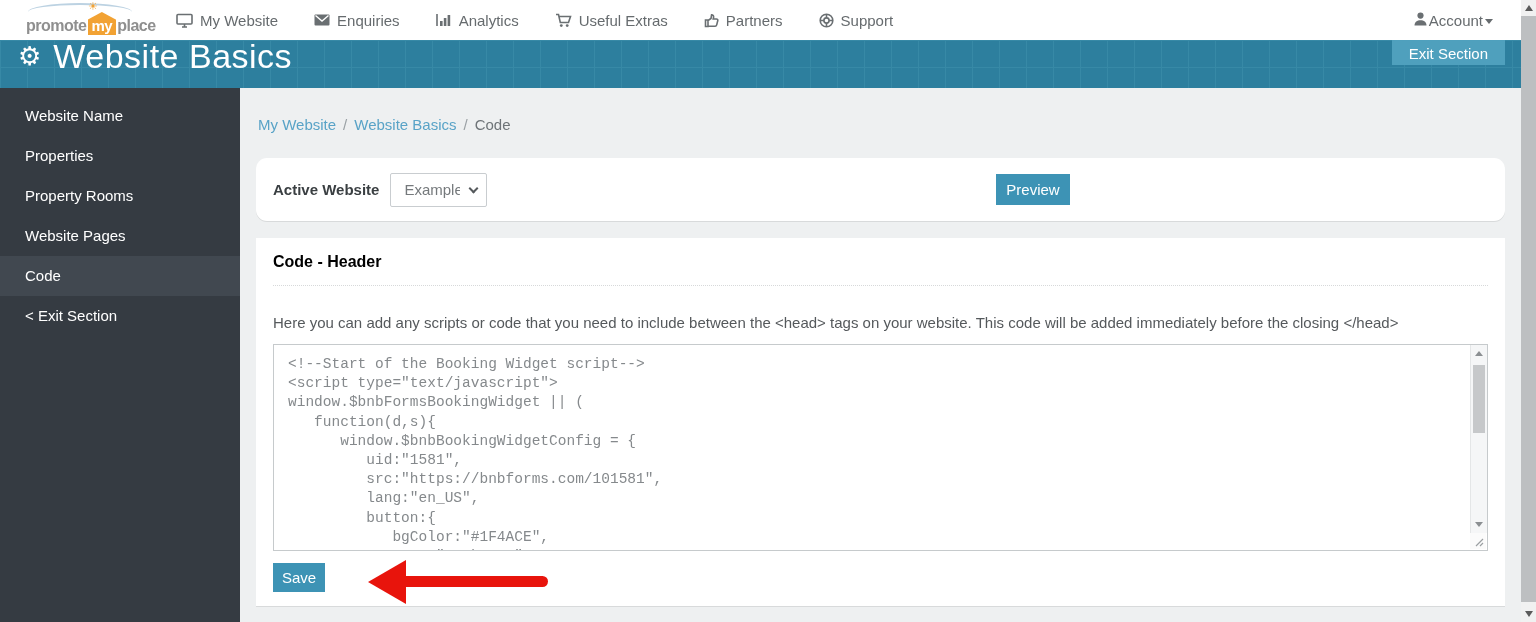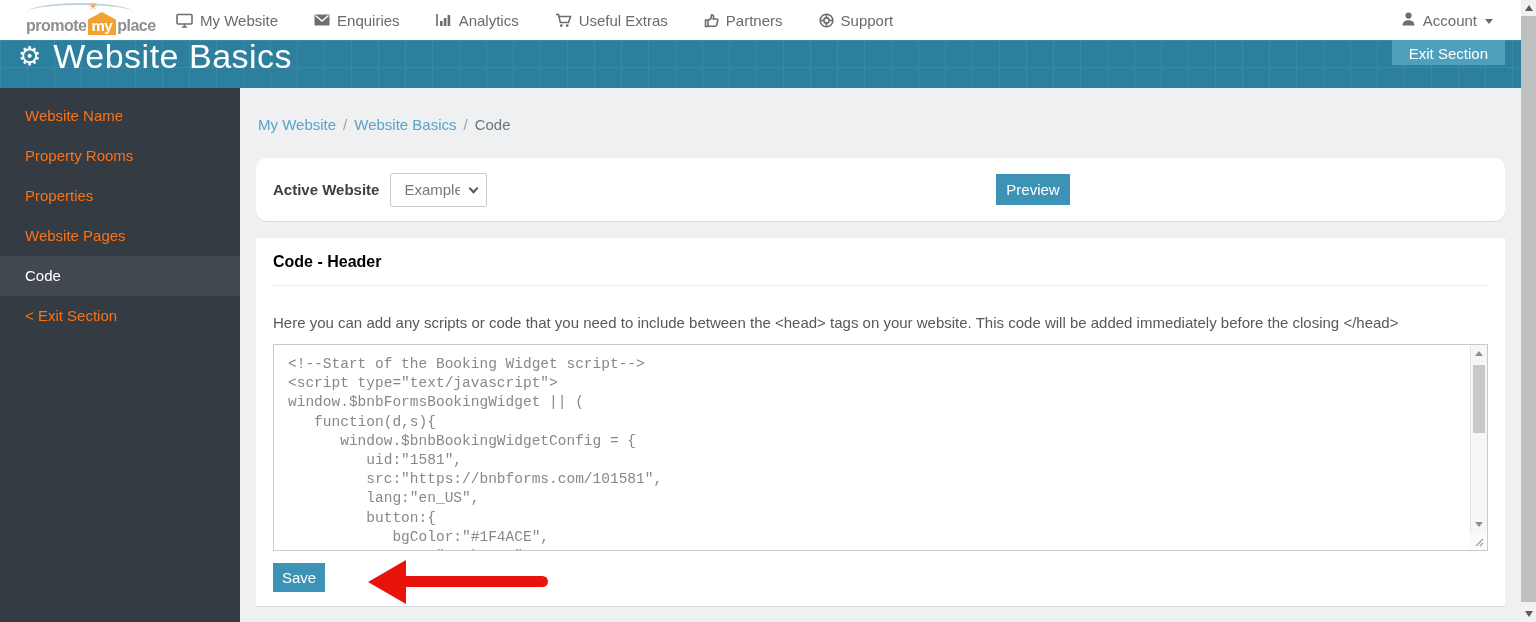--- a/index.html
+++ b/index.html
@@ -14,42 +14,42 @@
     border-top:2px solid #bcd2e2; border-radius:50%; }
   .brand-text { position:absolute; bottom:2px; left:0; display:flex; align-items:flex-end;
     font-size:16px; font-weight:bold; color:#8f8f8f; letter-spacing:-0.5px; }
   .brand-house { position:relative; background:#f2a233; color:#fff; padding:5px 4px 1px 4px; margin:0 1px;
     clip-path:polygon(50% 0, 100% 34%, 100% 100%, 0 100%, 0 34%); font-size:15px; }
   .brand-sun { position:absolute; top:-3px; left:62px; color:#f2a233; font-size:11px; }
   .nav-items { display:flex; align-items:center; }
   .nav-item { display:flex; align-items:center; gap:7px; margin-right:36px; color:#666b6e;
     font-size:15px; cursor:pointer; white-space:nowrap; }
   .nav-item svg { display:block; }
-  .account { margin-left:auto; margin-right:28px; display:flex; align-items:center; gap:8px;
+  .account { margin-left:auto; margin-right:28px; display:flex; align-items:center; gap:2px;
     color:#666b6e; font-size:15px; cursor:pointer; }
   .caret-down { width:0; height:0; border-left:4px solid transparent; border-right:4px solid transparent;
     border-top:5px solid #666b6e; margin-top:2px; }
 
   
   .banner { position:relative; height:48px; overflow:hidden; background-color:#2d7f9e;
     background-image:linear-gradient(#3789a6 1px, transparent 1px),
                      linear-gradient(90deg,#3789a6 1px, transparent 1px);
     background-size:27px 27px; }
   .banner-inner { position:absolute; top:-16px; left:18px; right:140px; height:64px;
     display:flex; align-items:center; color:#fff; }
   .banner-cogs { font-size:26px; margin-right:12px; line-height:1; }
   .banner-title { font-size:34px; font-weight:normal; letter-spacing:0.5px; white-space:nowrap; }
   .banner-sub { font-size:15px; font-weight:bold; margin-left:8px; margin-top:10px; white-space:nowrap; }
   .exit-btn { position:absolute; top:-12px; right:16px; height:37px; padding:14px 17px 0 17px;
     background:#4fa0bd; color:#fff; font-size:15px; border:none; cursor:pointer; }
 
   
   .main { display:flex; height:534px; }
   .sidebar { width:240px; flex:0 0 auto; background:#353b42; padding-top:8px; }
-  .side-item { padding:10px 25px; font-size:15px; color:#f97316; cursor:pointer; line-height:20px; }
+  .side-item { padding:10px 25px; font-size:15px; color:#ffffff; cursor:pointer; line-height:20px; }
   .side-item.active { background:#414850; color:#fff; }
   .content { flex:1; position:relative; padding:0 16px; }
 
   .breadcrumb { margin:28px 2px 0 2px; font-size:15px; color:#8a8f93; display:flex; gap:7px; }
   .crumb-link { color:#59a3c7; cursor:pointer; }
   .crumb-sep { color:#9aa0a4; }
   .crumb-current { color:#6e7478; }
 
   .panel { background:#fff; box-shadow:0 1px 0 #d8dadb; }
   .panel-website { margin-top:25px; height:63px; display:flex; align-items:center; padding:0 17px; position:relative;border-radius:11px; }
@@ -186,22 +186,22 @@
       <span class="banner-cogs">⚙</span>
       <span class="banner-title">Website Basics</span>
     </div>
     <button class="exit-btn">Exit Section</button>
   </div>
 
   <div class="main">
 
     <div class="sidebar">
       <div class="side-item">Website Name</div>
+      <div class="side-item">Properties</div>
       <div class="side-item">Property Rooms</div>
-      <div class="side-item">Properties</div>
       <div class="side-item">Website Pages</div>
       <div class="side-item active">Code</div>
       <div class="side-item">&lt; Exit Section</div>
     </div>
 
     <div class="content">
       <div class="breadcrumb">
         <span class="crumb-link">My Website</span>
         <span class="crumb-sep">/</span>
         <span class="crumb-link">Website Basics</span>

